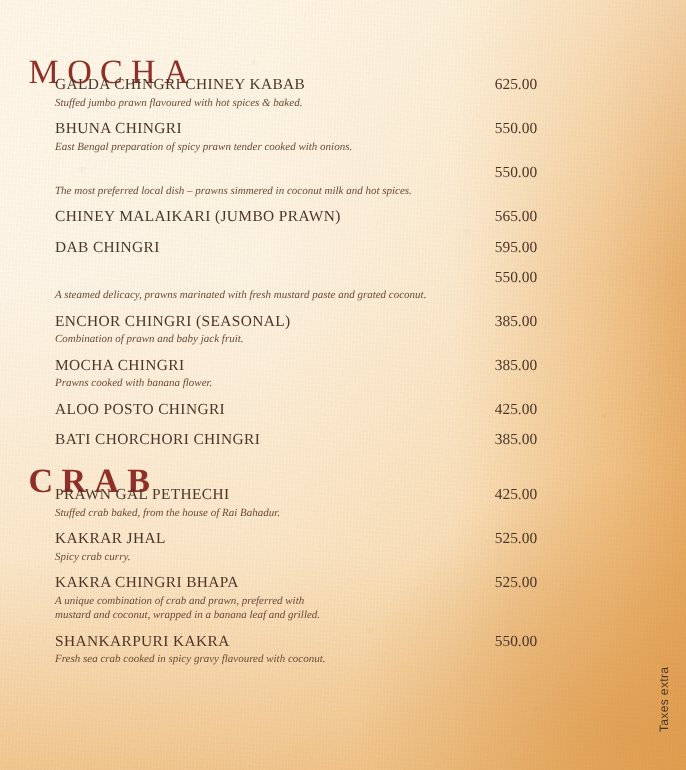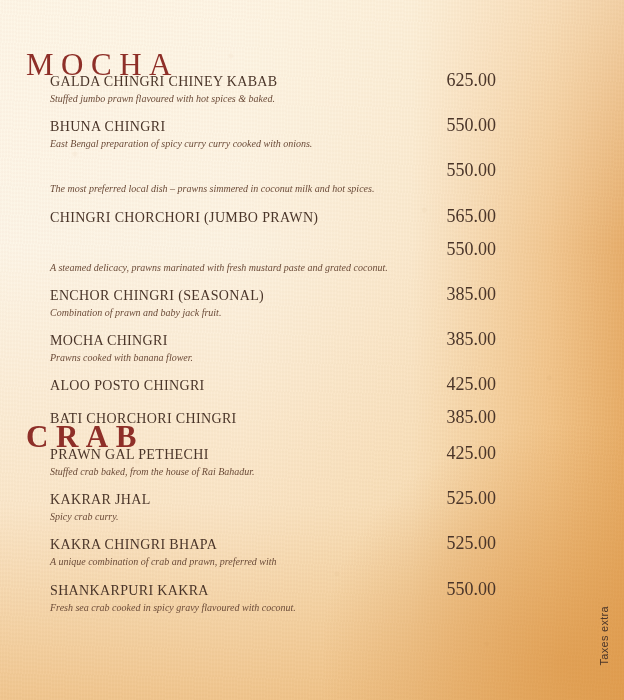--- a/index.html
+++ b/index.html
@@ -106,24 +106,24 @@
   .item-name {
     color: #4a3529;
     font-size: 14px;
     letter-spacing: 0.35px;
     line-height: 1.28;
     white-space: nowrap;
   }
   .item-dots { flex: 1 1 auto; }
   .item-price {
     color: #4a3529;
-    font-size: 18px;
+    font-size: 14px;
     line-height: 1.28;
     white-space: nowrap;
-    text-align: right;
+    text-align: center;
     min-width: 54px;
   }
   .item-desc {
     color: #6b4b38;
     font-size: 10px;
     line-height: 1.32;
     margin-top: 0px;
     max-width: 430px;
     font-style: italic;
   }
@@ -167,40 +167,45 @@
               <span class="desc-line">Stuffed jumbo prawn flavoured with hot spices &amp; baked.</span>
             </div>
           </li>
           <li class="menu-item">
             <div class="item-head">
               <span class="item-name">BHUNA CHINGRI</span>
               <span class="item-dots"></span>
               <span class="item-price">550.00</span>
             </div>
             <div class="item-desc">
-              <span class="desc-line">East Bengal preparation of spicy curry curry cooked with onions.</span>
+              <span class="desc-line">East Bengal preparation of spicy prawn tender cooked with onions.</span>
             </div>
           </li>
           <li class="menu-item">
             <div class="item-head">
               <span class="item-dots"></span>
               <span class="item-price">550.00</span>
             </div>
             <div class="item-desc">
               <span class="desc-line">The most preferred local dish – prawns simmered in coconut milk and hot spices.</span>
             </div>
           </li>
           <li class="menu-item no-desc">
             <div class="item-head">
-              <span class="item-name">CHINGRI CHORCHORI (JUMBO PRAWN)</span>
+              <span class="item-name">CHINEY MALAIKARI (JUMBO PRAWN)</span>
               <span class="item-dots"></span>
               <span class="item-price">565.00</span>
             </div>
           </li>
           <li class="menu-item">
+            <div class="item-head">
+              <span class="item-name">DAB CHINGRI</span>
+              <span class="item-dots"></span>
+              <span class="item-price">595.00</span>
+            </div>
           </li>
           <li class="menu-item">
             <div class="item-head">
               <span class="item-dots"></span>
               <span class="item-price">550.00</span>
             </div>
             <div class="item-desc">
               <span class="desc-line">A steamed delicacy, prawns marinated with fresh mustard paste and grated coconut.</span>
             </div>
           </li>
@@ -265,20 +270,21 @@
             </div>
           </li>
           <li class="menu-item">
             <div class="item-head">
               <span class="item-name">KAKRA CHINGRI BHAPA</span>
               <span class="item-dots"></span>
               <span class="item-price">525.00</span>
             </div>
             <div class="item-desc">
               <span class="desc-line">A unique combination of crab and prawn, preferred with</span>
+              <span class="desc-line">mustard and coconut, wrapped in a banana leaf and grilled.</span>
             </div>
           </li>
           <li class="menu-item">
             <div class="item-head">
               <span class="item-name">SHANKARPURI KAKRA</span>
               <span class="item-dots"></span>
               <span class="item-price">550.00</span>
             </div>
             <div class="item-desc">
               <span class="desc-line">Fresh sea crab cooked in spicy gravy flavoured with coconut.</span>

